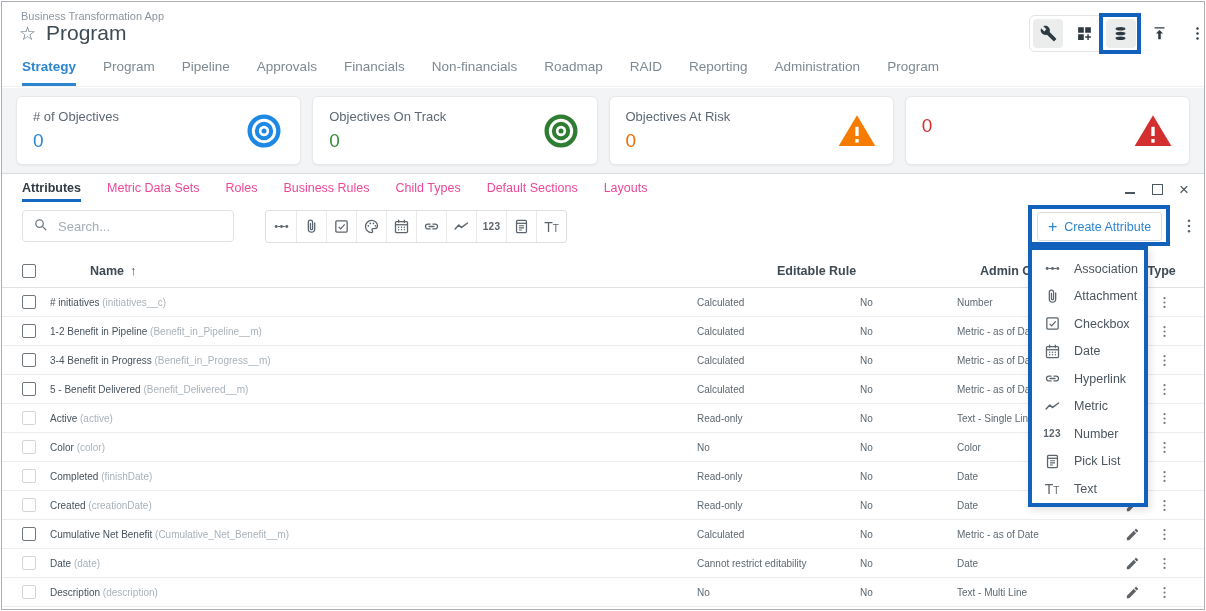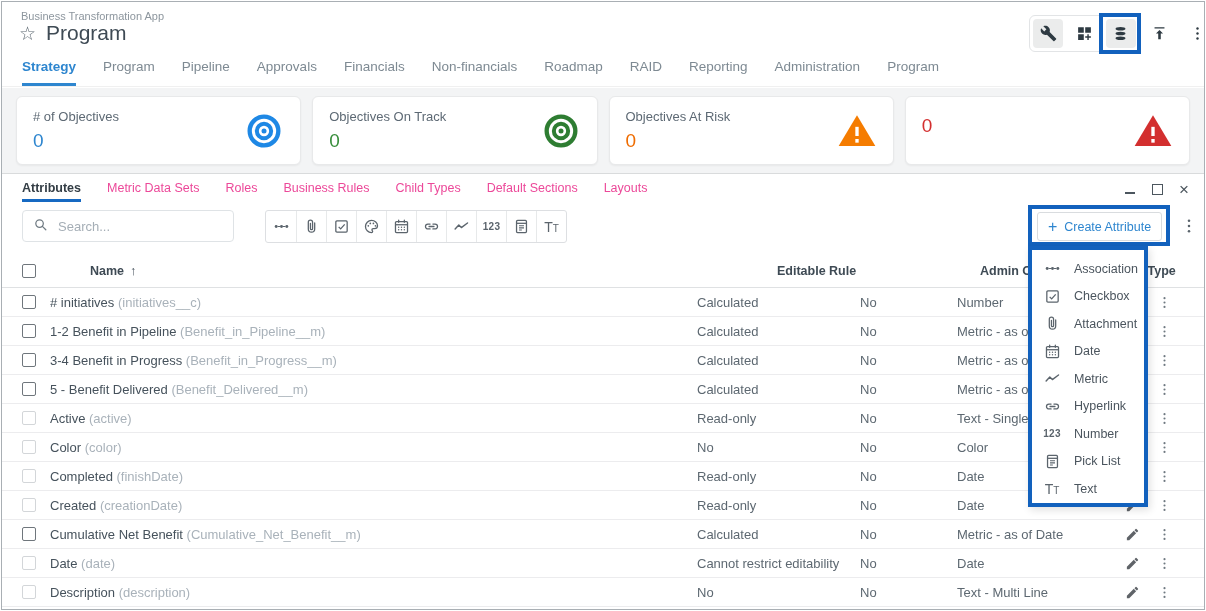--- a/index.html
+++ b/index.html
@@ -80,21 +80,21 @@
   .toolbar-kebab svg{width:18px;height:18px;}
   .create-highlight{position:absolute;left:1026px;top:203px;width:142px;height:41px;
     border:4px solid var(--accent);pointer-events:none;z-index:4;}
 
   
   .tgrid{display:grid;grid-template-columns:28px 647px 163px 97px 163px auto;align-items:center;padding-left:20px;}
   .thead{position:absolute;left:0;top:252px;width:100%;height:34px;border-bottom:1px solid #dfe1e3;
     font-size:12.5px;font-weight:700;color:#3e4a54;gap:40px;}
   .sort-arrow{font-weight:400;margin-left:6px;color:#46525c;}
   .rows{position:absolute;left:0;top:286px;width:100%;}
-  .trow{height:29px;border-bottom:1px solid #ececee;font-size:13px;color:#46525c;}
+  .trow{height:29px;border-bottom:1px solid #ececee;font-size:10px;color:#46525c;}
   .code{color:#a9b2ba;}
   .cell-other{color:#5d6871;}
   .cb{width:14px;height:14px;border:1.5px solid #6f767c;border-radius:2px;cursor:pointer;background:#fff;}
   .cb.dis{border:1px solid #d3d6d9;cursor:default;}
   .acts{display:flex;align-items:center;gap:17px;padding-left:5px;}
   .acts .pencil{color:#5f6368;display:flex;cursor:pointer;}
   .acts .pencil svg{width:15px;height:15px;}
   .row-kebab{color:#6e7880;display:flex;cursor:pointer;}
   .row-kebab svg{width:15px;height:15px;}
 
@@ -629,33 +629,33 @@
                 <circle cx="19.5" cy="12" r="2.1"></circle>
               </g>
               <path d="M6.6 12h3.3M14.1 12h3.3" stroke="currentColor" stroke-width="1.6"></path>
             </svg>
           </span>
        <span>Association</span>
      </div>
         <div class="mitem">
        <span class="mi">
             <svg viewBox="0 0 24 24">
+              <path fill="none" stroke="currentColor" stroke-width="1.8" stroke-linecap="round" d="M16.5 7v8.5a4.5 4.5 0 0 1-9 0V6a3 3 0 0 1 6 0v9a1.5 1.5 0 0 1-3 0V7.5"></path>
+            </svg>
+          </span>
+       <span>Attachment</span>
+     </div>
+        <div class="mitem">
+       <span class="mi">
+            <svg viewBox="0 0 24 24">
               <rect x="4" y="4" width="16" height="16" rx="1.5" fill="none" stroke="currentColor" stroke-width="1.8"></rect>
               <path d="M8 12.5l2.8 2.8L16.5 9" fill="none" stroke="currentColor" stroke-width="1.8"></path>
             </svg>
           </span>
        <span>Checkbox</span>
-     </div>
-        <div class="mitem">
-       <span class="mi">
-            <svg viewBox="0 0 24 24">
-              <path fill="none" stroke="currentColor" stroke-width="1.8" stroke-linecap="round" d="M16.5 7v8.5a4.5 4.5 0 0 1-9 0V6a3 3 0 0 1 6 0v9a1.5 1.5 0 0 1-3 0V7.5"></path>
-            </svg>
-          </span>
-       <span>Attachment</span>
      </div>
         <div class="mitem">
        <span class="mi">
             <svg viewBox="0 0 24 24">
               <rect x="3.5" y="5" width="17" height="15.5" rx="1.5" fill="none" stroke="currentColor" stroke-width="1.8"></rect>
               <path d="M3.5 9.5h17" stroke="currentColor" stroke-width="1.8"></path>
               <path d="M8 3v3M16 3v3" stroke="currentColor" stroke-width="1.8" stroke-linecap="round"></path>
               <g fill="currentColor">
                 <circle cx="8" cy="13" r="1"></circle>
                 <circle cx="12" cy="13" r="1"></circle>
@@ -664,39 +664,39 @@
                 <circle cx="12" cy="16.5" r="1"></circle>
                 <circle cx="16" cy="16.5" r="1"></circle>
               </g>
             </svg>
           </span>
        <span>Date</span>
      </div>
         <div class="mitem">
        <span class="mi">
             <svg viewBox="0 0 24 24">
-              <path fill="none" stroke="currentColor" stroke-width="2" stroke-linecap="round" stroke-linejoin="round" d="M3 15.5l5.2-5.5 3.6 3.5L20.5 7"></path>
-            </svg>
-          </span>
-       <span>Metric</span>
-     </div>
-        <div class="mitem">
-       <span class="mi">
-            <svg viewBox="0 0 24 24">
               <g fill="none" stroke="currentColor" stroke-width="1.8" stroke-linecap="round">
                 <path d="M10 15.5H7a3.5 3.5 0 0 1 0-7h3"></path>
                 <path d="M14 8.5h3a3.5 3.5 0 0 1 0 7h-3"></path>
                 <path d="M8.5 12h7"></path>
               </g>
             </svg>
           </span>
        <span>Hyperlink</span>
      </div>
         <div class="mitem">
        <span class="mi">
+            <svg viewBox="0 0 24 24">
+              <path fill="none" stroke="currentColor" stroke-width="2" stroke-linecap="round" stroke-linejoin="round" d="M3 15.5l5.2-5.5 3.6 3.5L20.5 7"></path>
+            </svg>
+          </span>
+       <span>Metric</span>
+     </div>
+        <div class="mitem">
+       <span class="mi">
             <span class="t123">123</span>
           </span>
        <span>Number</span>
      </div>
         <div class="mitem">
        <span class="mi">
             <svg viewBox="0 0 24 24">
               <rect x="5" y="3.5" width="14" height="17" rx="1.5" fill="none" stroke="currentColor" stroke-width="1.8"></rect>
               <path d="M5 7.5h14" stroke="currentColor" stroke-width="1.8"></path>
               <path d="M8.5 11h7M8.5 14h7M8.5 17h4" stroke="currentColor" stroke-width="1.6"></path>

